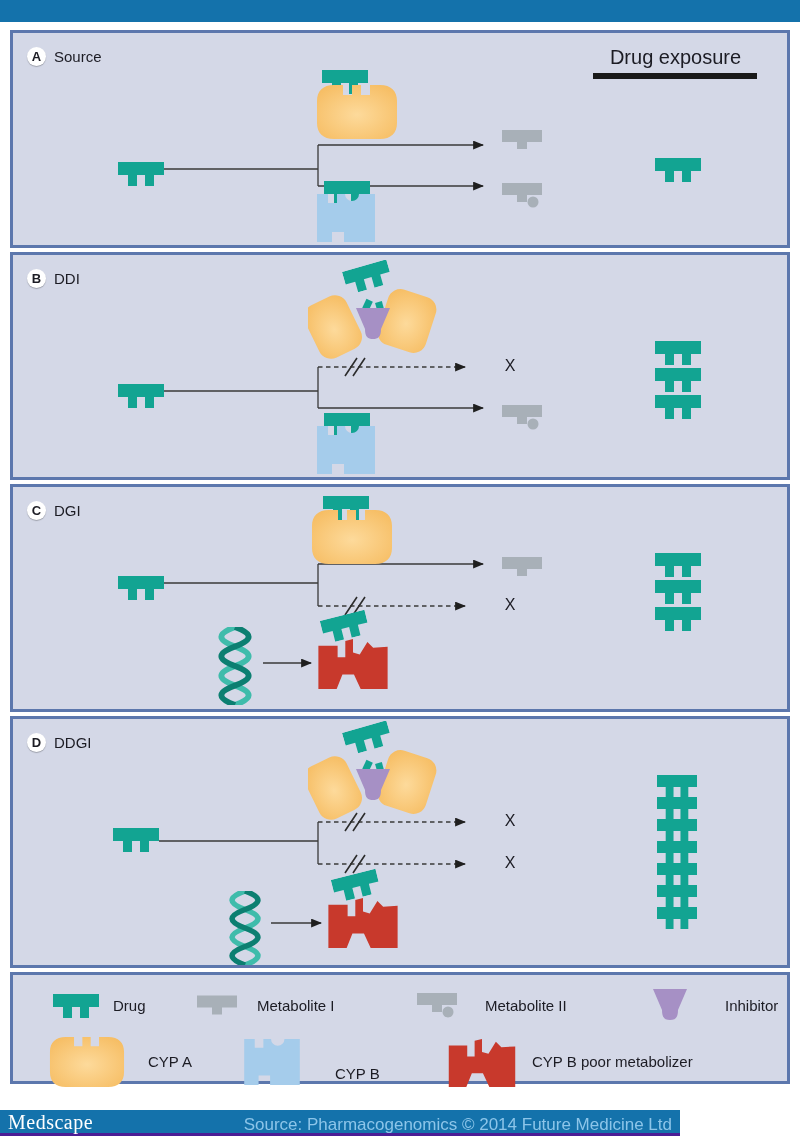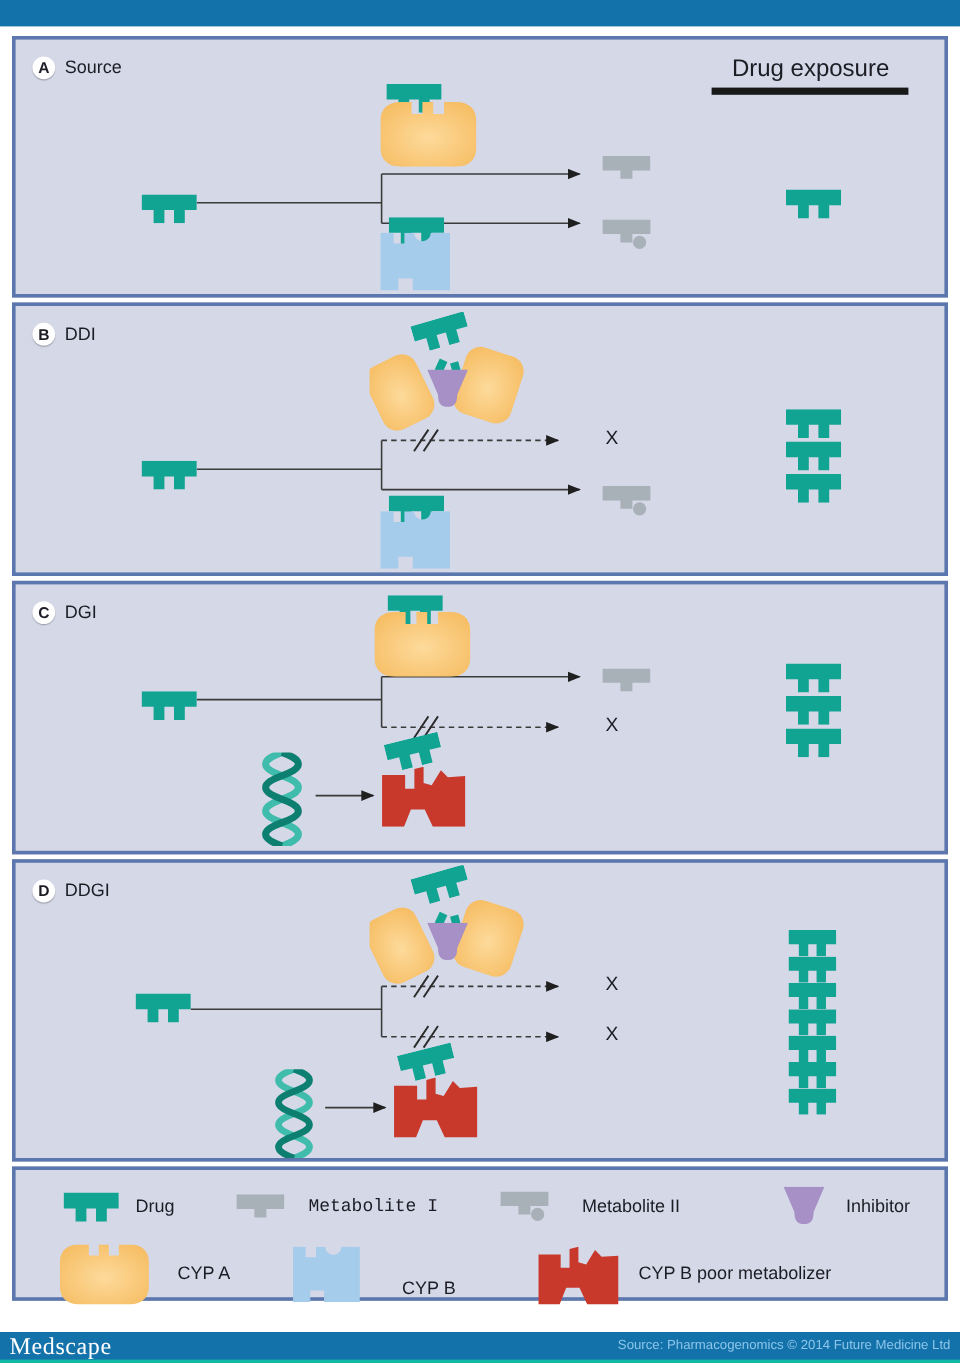--- a/index.html
+++ b/index.html
@@ -23,23 +23,23 @@
          color:var(--c-text);font-size:13px;font-weight:bold;display:flex;align-items:center;justify-content:center;
          box-shadow:0 1px 1px rgba(0,0,0,0.25);}
   .ptitle{position:absolute;left:41px;top:15px;font-size:15px;color:var(--c-text);}
   .exposure-label{position:absolute;left:560px;top:13px;width:205px;text-align:center;font-size:20px;color:var(--c-text);}
   .exposure-bar{position:absolute;left:580px;top:40px;width:164px;height:6px;background:var(--c-bar);}
   .stack{position:absolute;display:flex;flex-direction:column;gap:1px;}
   .stack svg{display:block;}
   .stack.dense{gap:0;}
   .xmark{position:absolute;width:22px;text-align:center;font-size:16px;color:var(--c-text);}
   .legend-label{position:absolute;font-size:15px;color:var(--c-text);white-space:nowrap;}
-  .footer{position:absolute;left:0;top:1110px;width:800px;height:26px;background:var(--c-brand);border-bottom:3px solid #14b8a6;}
+  .footer{position:absolute;left:0;top:1110px;width:680px;height:26px;background:var(--c-brand);border-bottom:3px solid #4c1d95;}
   .brand{position:absolute;left:8px;top:1px;font-family:"Liberation Serif",serif;font-size:20px;color:#ffffff;letter-spacing:0.5px;}
-  .source{position:absolute;right:8px;top:5px;font-size:11px;color:var(--c-source);}
+  .source{position:absolute;right:8px;top:5px;font-size:17px;color:var(--c-source);}
   .f-drug{fill:var(--c-drug);} .f-met{fill:var(--c-met);} .f-cypb{fill:var(--c-cypb);}
   .f-poor{fill:var(--c-poor);} .f-inhib{fill:var(--c-inhib);}
   .s-light{stop-color:var(--c-cypa-light);} .s-edge{stop-color:var(--c-cypa);}
   .ln{stroke:var(--c-line);stroke-width:1.3;fill:none;}
   .ln-dash{stroke-dasharray:4.5,3.5;}
   .brk{stroke:#2c2c2c;stroke-width:1.6;fill:none;}
   .dna1{stroke:var(--c-dna-light);stroke-width:6;fill:none;}
   .dna2{stroke:var(--c-dna-dark);stroke-width:6;fill:none;}
 </style>
 </head>
@@ -230,23 +230,23 @@
   <svg class="scene" width="774" height="126">
     <use href="#sym-drug" x="40" y="18" width="46" height="26"></use>
     <use href="#sym-met1" x="184" y="20" width="40" height="21"></use>
     <use href="#sym-met2" x="404" y="18" width="46" height="26"></use>
     <use href="#sym-inhib" x="640" y="14" width="34" height="32"></use>
     <use href="#sym-cypa" x="35" y="62" width="78" height="50"></use>
     <use href="#sym-cypb" x="230" y="64" width="58" height="46"></use>
     <use href="#sym-poor" x="434" y="64" width="70" height="48"></use>
   </svg>
   <span class="legend-label" style="left:100px;top:22px;">Drug</span>
-  <span class="legend-label" style="left:244px;top:22px;font-family:Liberation Mono, monospace;">Metabolite I</span>
+  <span class="legend-label" style="left:244px;top:22px;">Metabolite I</span>
   <span class="legend-label" style="left:472px;top:22px;">Metabolite II</span>
-  <span class="legend-label" style="left:692px;top:22px;text-align:right;">Inhibitor</span>
+  <span class="legend-label" style="left:712px;top:22px;text-align:right;">Inhibitor</span>
   <span class="legend-label" style="left:135px;top:78px;">CYP A</span>
   <span class="legend-label" style="left:322px;top:90px;text-align:right;">CYP B</span>
   <span class="legend-label" style="left:519px;top:78px;">CYP B poor metabolizer</span>
 </div>
 
 <div class="footer">
   <span class="brand">Medscape</span>
   <span class="source">Source: Pharmacogenomics © 2014 Future Medicine Ltd</span>
 </div>
 

